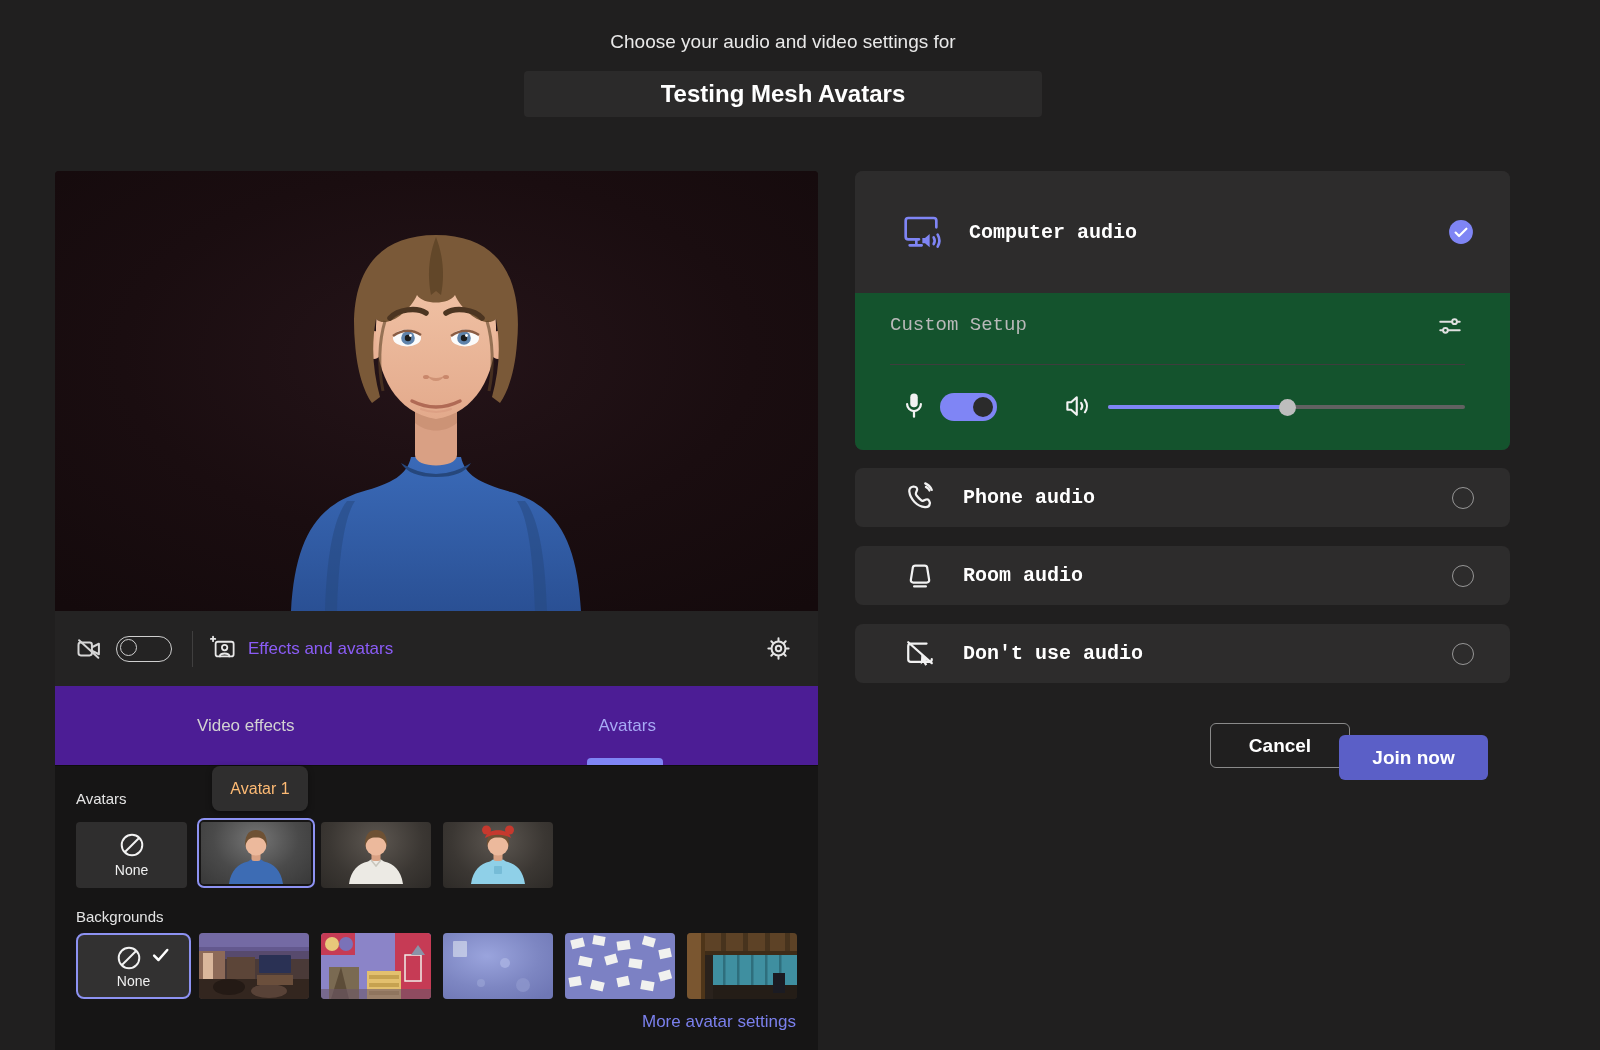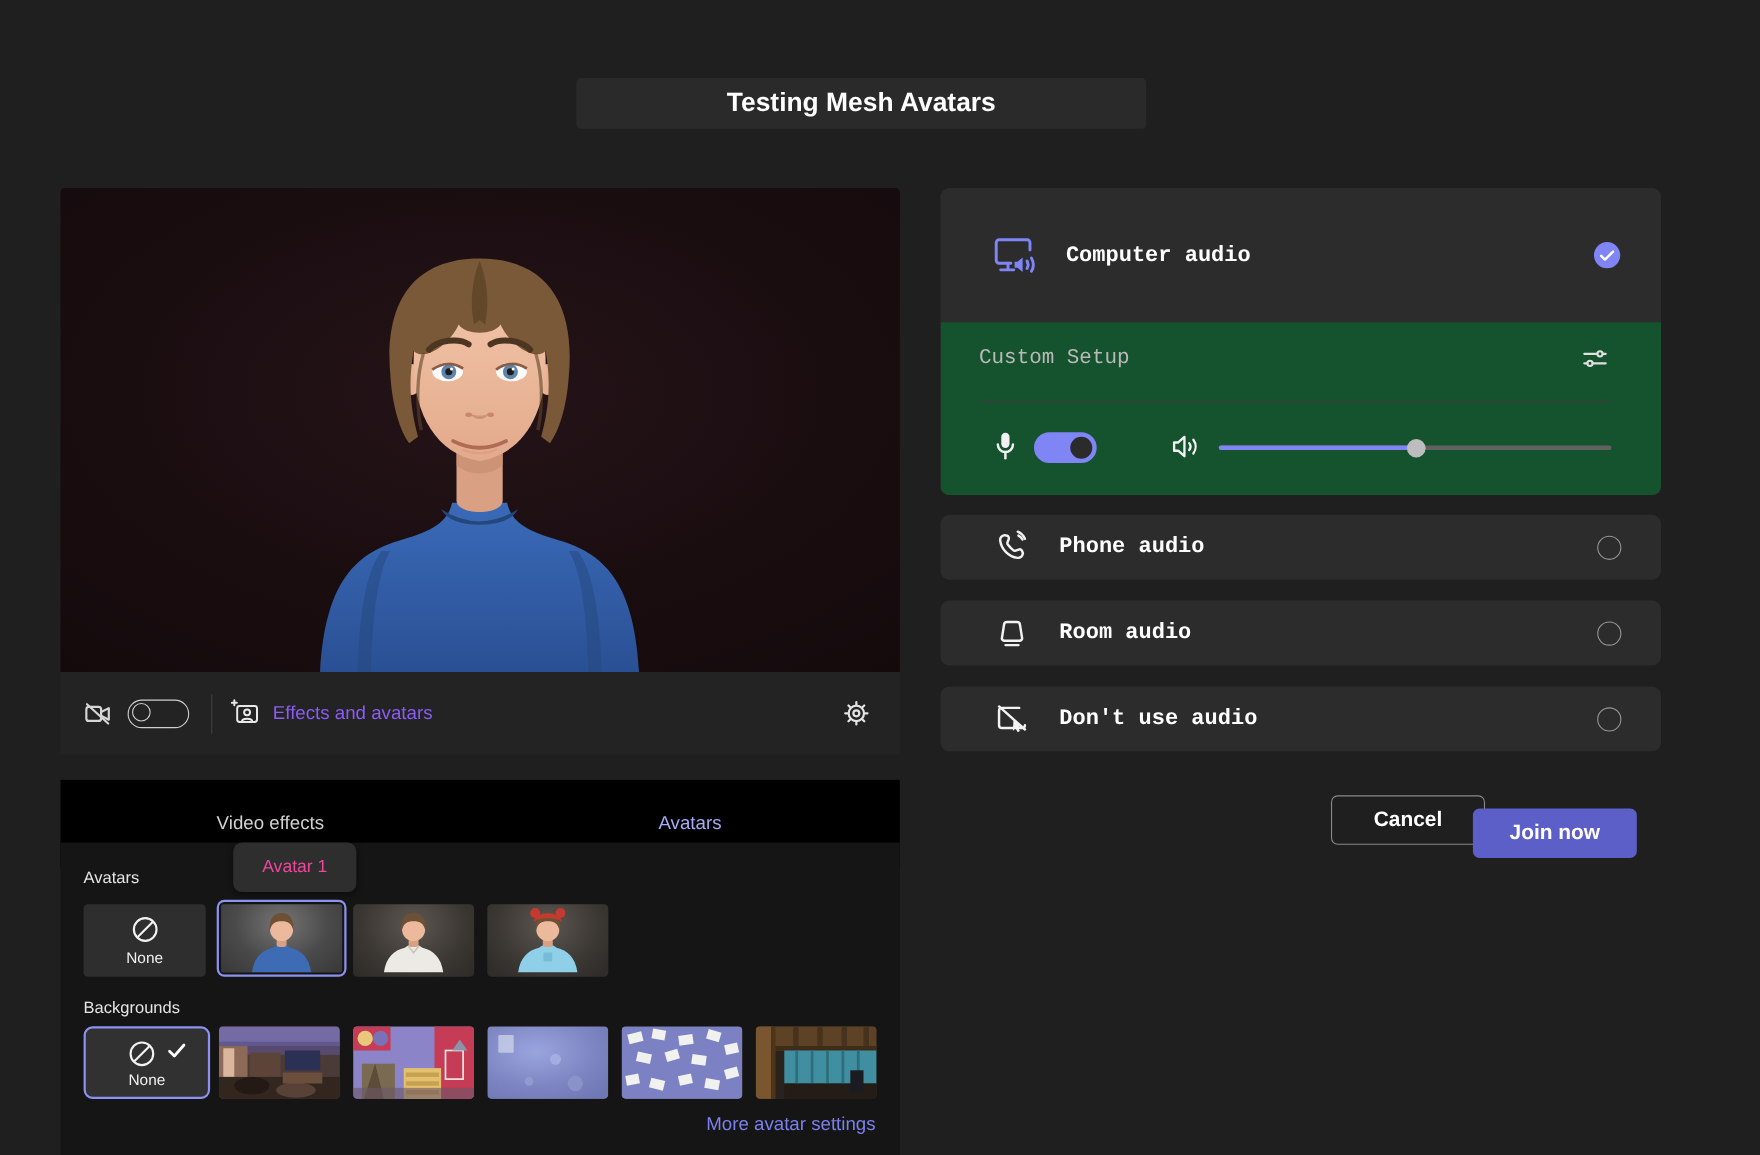--- a/index.html
+++ b/index.html
@@ -24,33 +24,33 @@
   .bar { position:absolute; top:440px; left:0; width:763px; height:75px; background:#242323;
          display:flex; align-items:center; padding:0 26px 0 20px; }
   .toggle-off { width:56px; height:26px; border:1.5px solid #cfcfcf; border-radius:13px;
                 margin-left:13px; position:relative; background:transparent; }
   .toggle-off .knob { position:absolute; left:3px; top:2.5px; width:17px; height:17px;
                       border:1.5px solid #cfcfcf; border-radius:50%; background:transparent; }
   .vdiv { width:1px; height:36px; background:#403f3f; margin:0 17px 0 20px; }
   .bar-label { font-size:17px; color:#8b5cf6; margin-left:11px; }
   .spacer { flex:1; }
 
-  .tabs { position:absolute; top:538px; left:0; width:763px; height:80px; background:#000000;
+  .tabs { position:absolute; top:515px; left:0; width:763px; height:80px; background:#4c1d95;
           border-bottom:1px solid #0d0d0d; display:flex; }
   .tab { width:50%; display:flex; align-items:center; justify-content:center;
          font-size:17px; color:#d2d2d2; cursor:default; }
   .tab.active { color:#a7aaf5; }
   .tab-underline { position:absolute; left:532px; bottom:0; width:76px; height:7px;
                    background:#7f85f5; border-radius:4px 4px 0 0; }
 
   .panel { position:absolute; top:595px; left:0; width:763px; height:284px; background:#161515; }
   .sec-label { position:absolute; left:21px; font-size:15px; color:#e4e4e4; }
-  .tooltip { position:absolute; left:157px; top:0px; width:112px; height:45px; background:#2f2e2e;
+  .tooltip { position:absolute; left:157px; top:0px; width:96px; height:45px; background:#2f2e2e;
              border-radius:8px; display:flex; align-items:center; justify-content:center;
-             font-size:16px; color:#ec4899; box-shadow:0 2px 6px rgba(0,0,0,.4); }
+             font-size:16px; color:#fdba74; box-shadow:0 2px 6px rgba(0,0,0,.4); }
 
   .tile { position:absolute; border-radius:4px; overflow:hidden; background:#2f2e2e; }
   .tile.none-tile { display:flex; flex-direction:column; align-items:center; justify-content:center; gap:4px; }
   .none-label { font-size:14px; color:#f0f0f0; }
   .sel-wrap { position:absolute; border:2.5px solid #8d92f2; border-radius:7px; padding:2px; background:#161515; }
   .sel-wrap .tile-inner { width:110px; height:62px; border-radius:2px; overflow:hidden; position:relative; }
   .mini-bg-a { background:radial-gradient(ellipse at 50% 28%, #757575 0%, #4a4a4a 55%, #383838 100%); }
   .mini-bg-b { background:radial-gradient(ellipse at 50% 28%, #5d5751 0%, #3b3733 60%, #2d2a27 100%); }
   .mini-av { position:absolute; inset:0; }
 
@@ -96,20 +96,21 @@
   .btn.cancel { left:355px; width:140px; background:transparent; border:1px solid #8a8a8a; color:#fff; }
   .btn.join { left:484px; width:149px; background:#5b5fc7; color:#fff;margin-top:12px; }
 
   .ic { display:block; }
 </style>
 </head>
 <body>
 
 <div class="stage">
 
+  <div class="subtitle">Choose your audio and video settings for</div>
   <div class="title-box">
     <span class="t">Testing Mesh Avatars</span>
   </div>
 
   <div class="left-col">
 
     <div class="video">
       <svg viewBox="0 0 763 440">
         <defs>
           <radialGradient id="vbg" cx="50%" cy="42%" r="75%">

